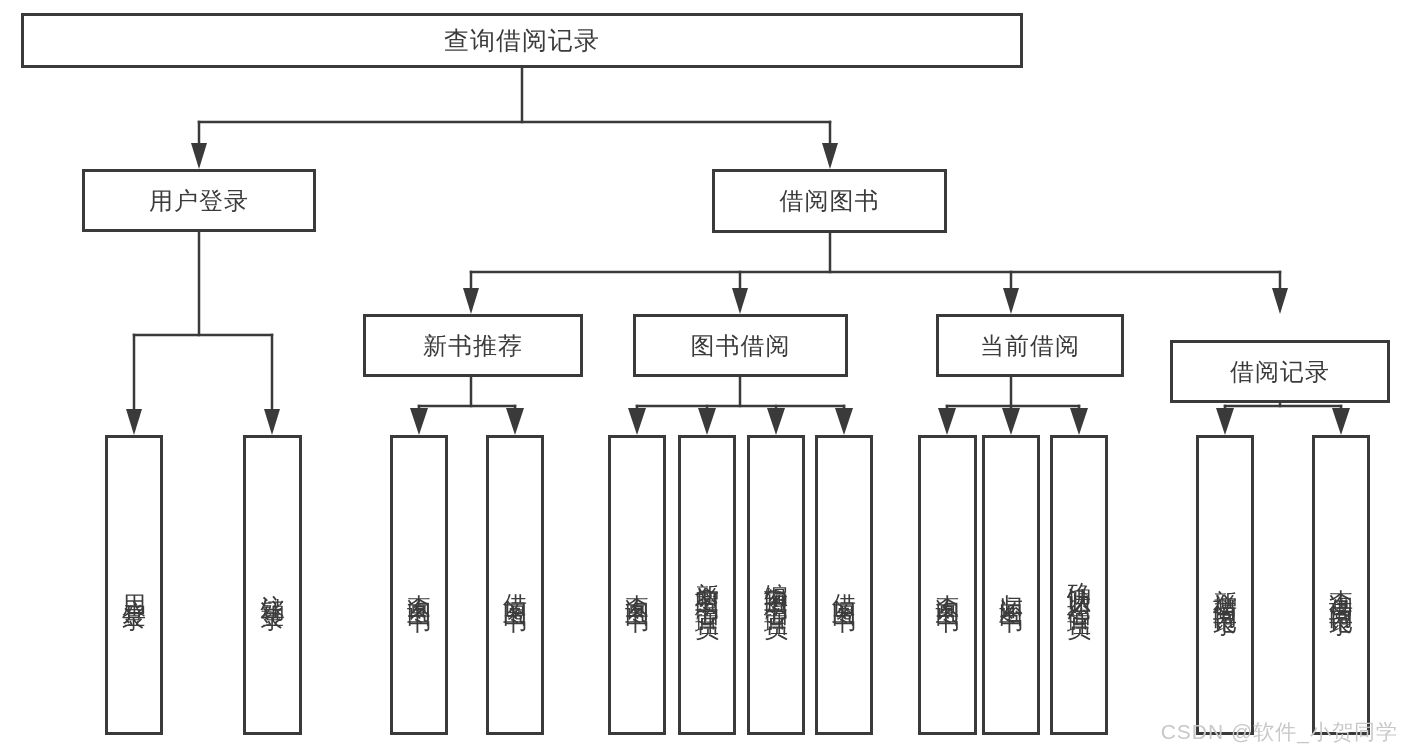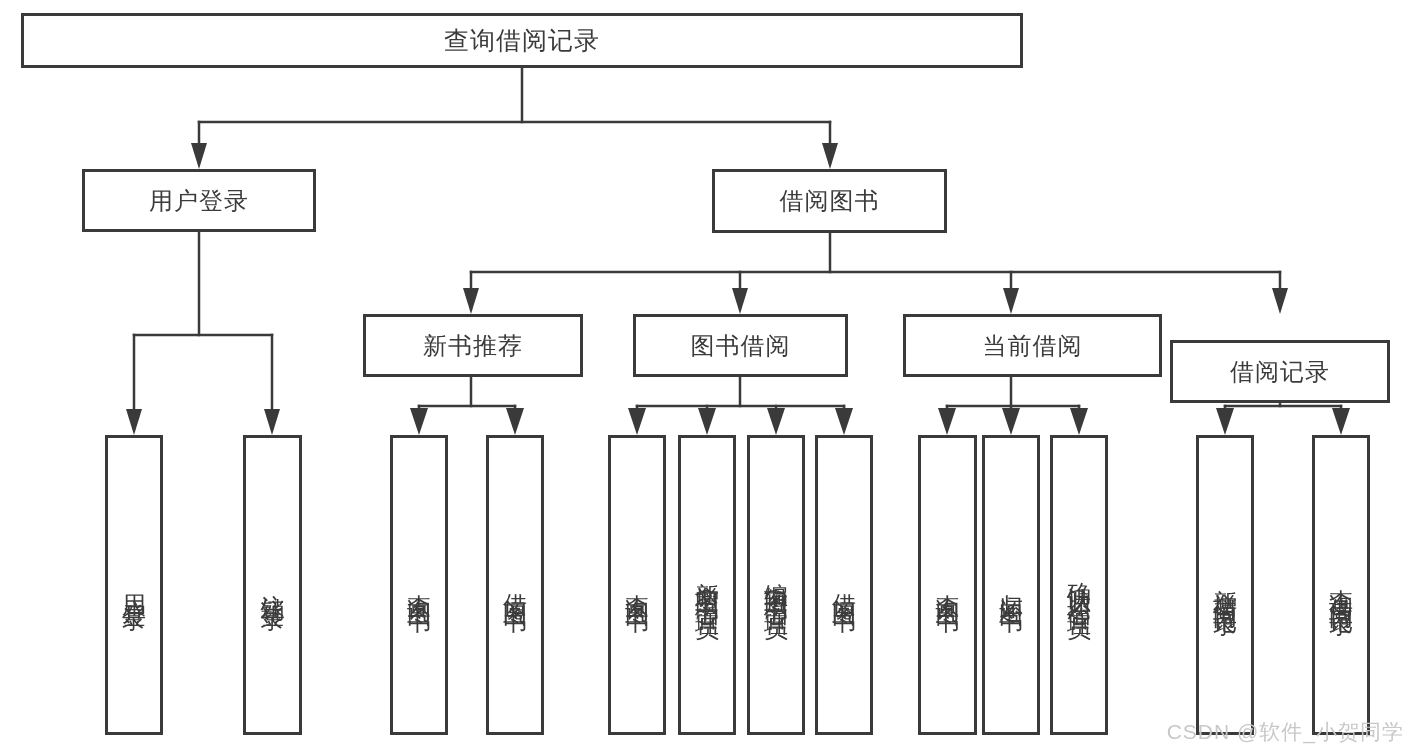--- a/index.html
+++ b/index.html
@@ -53,21 +53,21 @@
     writing-mode: vertical-rl;
     text-orientation: mixed;
     font-size: 24px;
     letter-spacing: 5px;
     line-height: 1;
     max-height: 288px;
   }
   .watermark {
     position: absolute;
     top: 718px;
-    right: 1px;
+    right: 7px;
     font-size: 21px;
     color: #c8c8c8;
     letter-spacing: 1px;
     z-index: 3;
     white-space: nowrap;
     text-align: right;
   }
 </style>
 </head>
 <body>
@@ -157,21 +157,21 @@
   <div class="hbox" style="left:712px; top:169px; width:235px; height:64px;">
     <span>借阅图书</span>
   </div>
 
   <div class="hbox" style="left:363px; top:314px; width:220px; height:63px;">
     <span>新书推荐</span>
   </div>
   <div class="hbox" style="left:633px; top:314px; width:215px; height:63px;">
     <span>图书借阅</span>
   </div>
-  <div class="hbox" style="left:903px; top:314px; width:259px; height:63px;">
+  <div class="hbox" style="left:936px; top:314px; width:188px; height:63px;">
     <span>当前借阅</span>
   </div>
   <div class="hbox" style="left:1170px; top:314px; width:220px; height:63px;margin-top:26px;">
     <span>借阅记录</span>
   </div>
 
   <div class="vbox" style="left:105px;">
     <span>用户登录</span>
   </div>
   <div class="vbox" style="left:243px; width:59px;">

